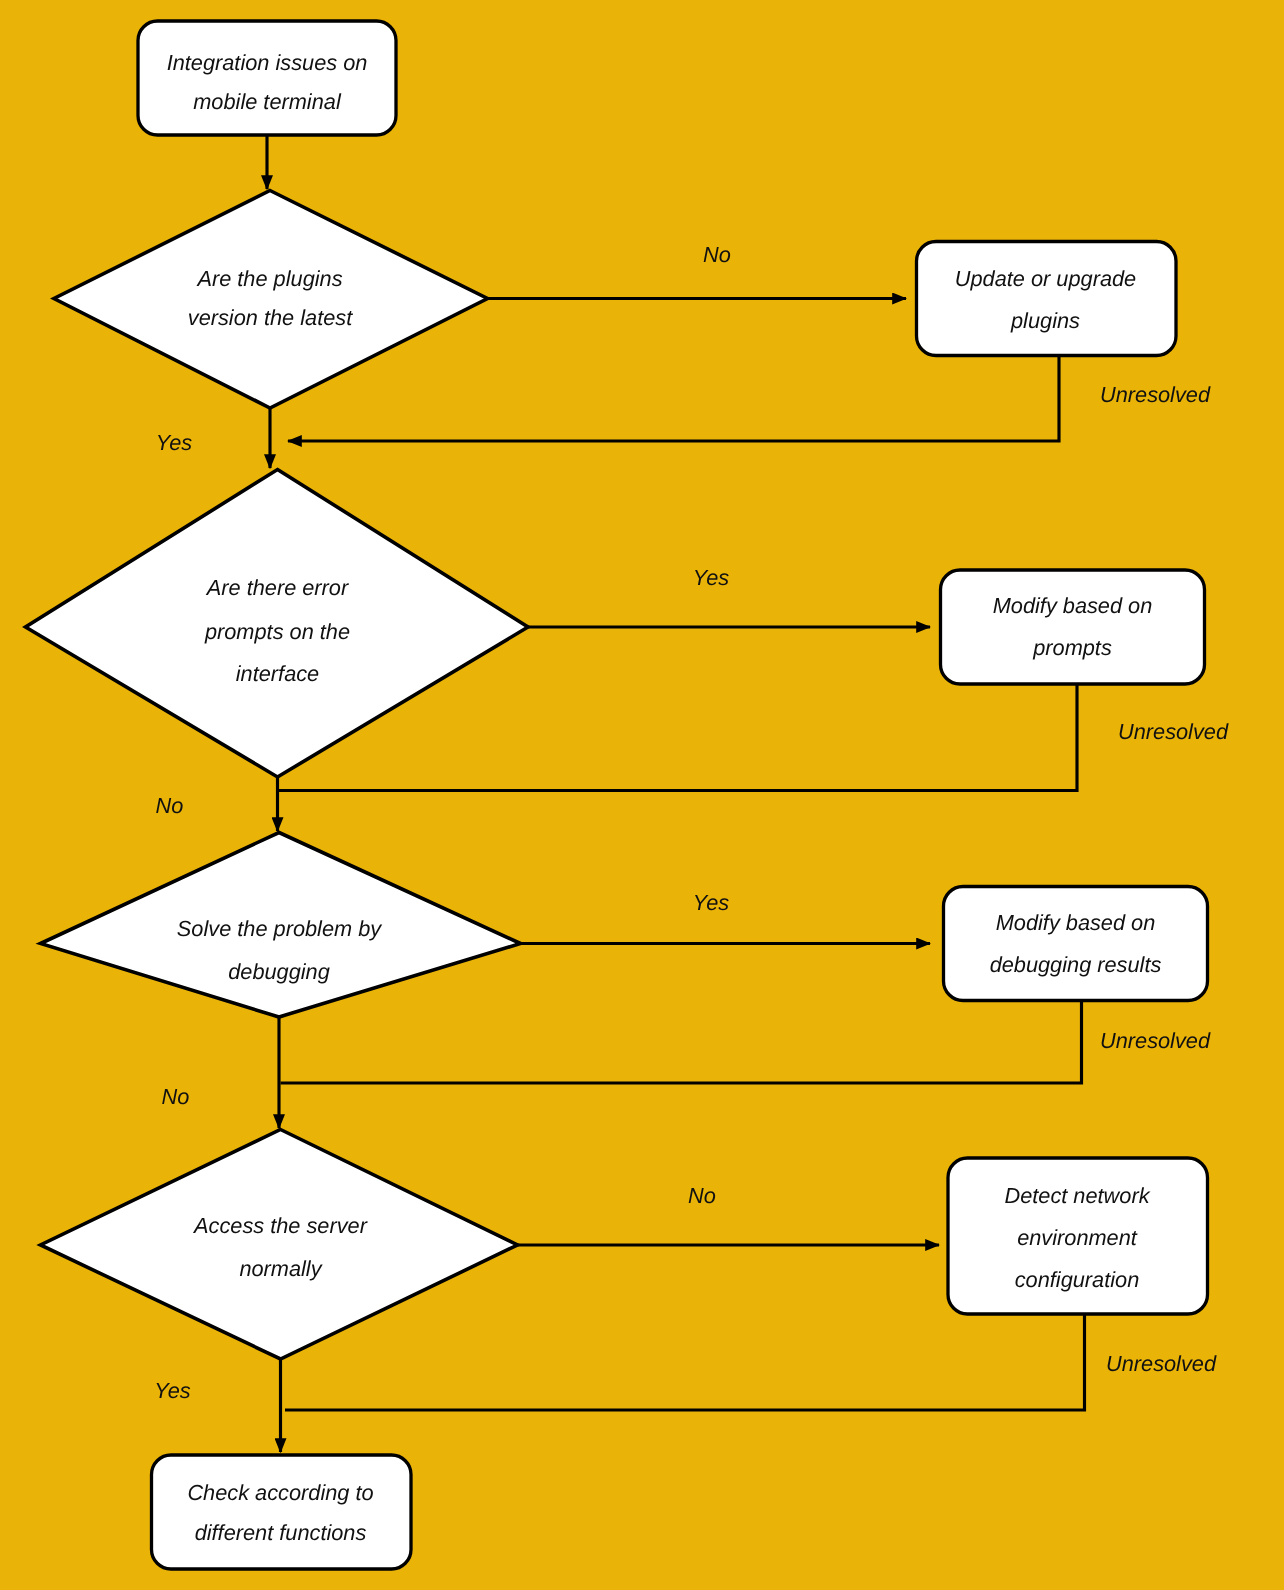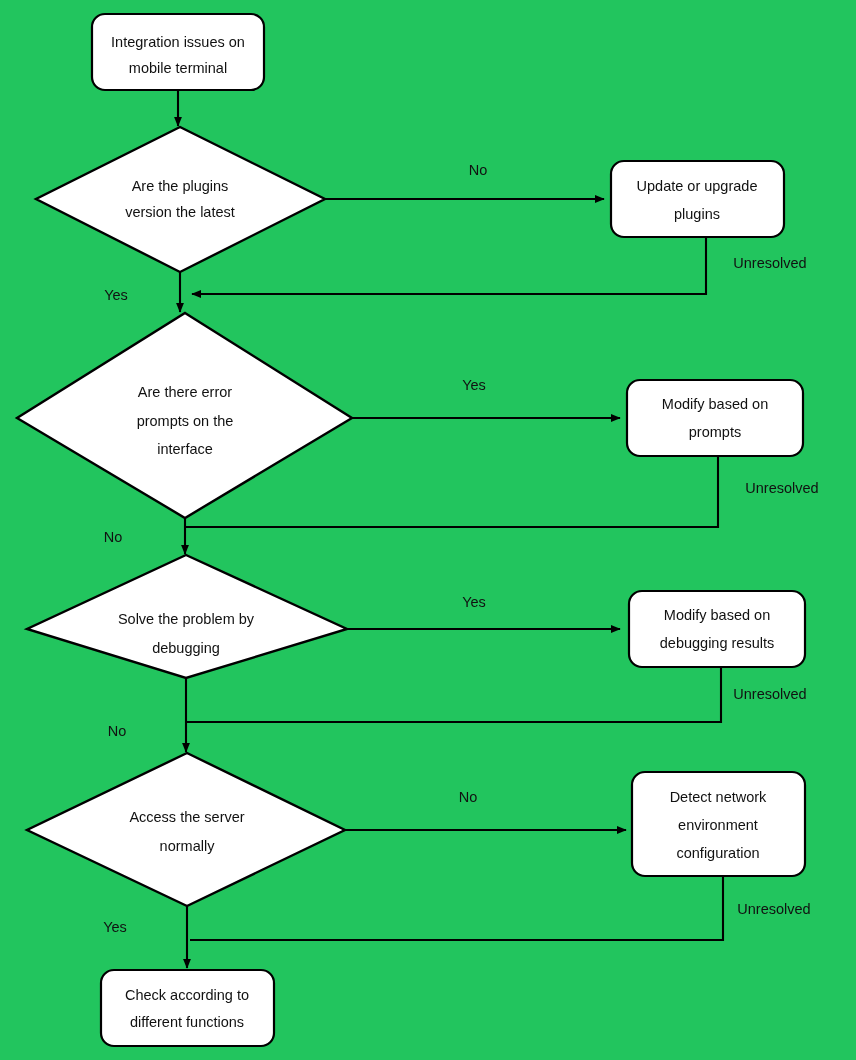--- a/index.html
+++ b/index.html
@@ -4,23 +4,24 @@
 <style>
   html, body {
     margin: 0;
     padding: 0;
     background: #ffffff;
   }
   #flowchart-root {
     position: relative;
     width: 856px;
     height: 1060px;
-    background: #22c55e;
+    background: #eab308;
     font-family: "Liberation Sans", sans-serif;
     overflow: hidden;
+    font-style: italic;
   }
   svg.flow-canvas {
     position: absolute;
     top: 0;
     left: 0;
     width: 856px;
     height: 1060px;
     display: block;
   }
   .node-shape {

